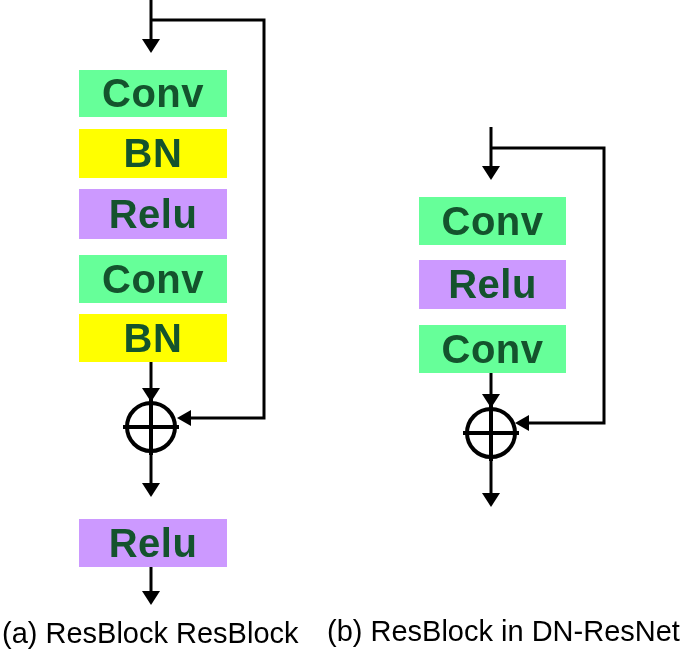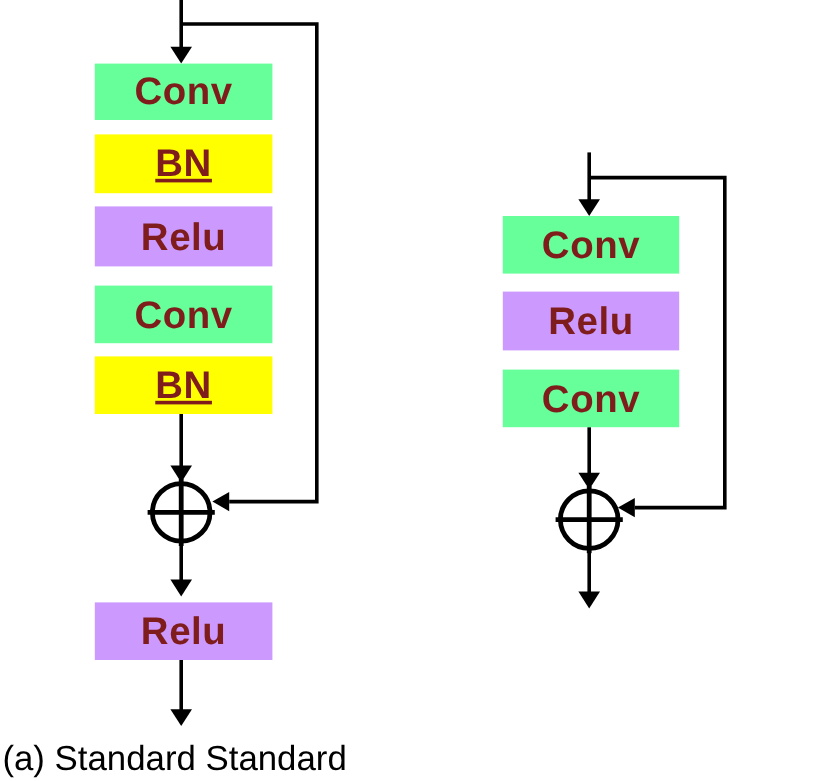--- a/index.html
+++ b/index.html
@@ -21,26 +21,27 @@
     top: 0;
     width: 692px;
     height: 651px;
   }
   .block {
     position: absolute;
     display: flex;
     align-items: center;
     justify-content: center;
     font-weight: bold;
-    font-size: 32px;
+    font-size: 40px;
     letter-spacing: 0.5px;
-    color: #7f1d1d;
+    color: #14532d;
+    margin-top: 17px;
   }
   .block.conv { background: #66FF99; }
-  .block.bn   { background: #FFFF00; text-decoration: underline; }
+  .block.bn   { background: #FFFF00; }
   .block.relu { background: #CC99FF; text-align: right; }
   .caption {
     position: absolute;
     font-size: 29px;
     font-weight: normal;
     color: #000000;
     white-space: nowrap;
   }
 </style>
 </head>
@@ -100,15 +101,16 @@
   <div class="block bn" style="left:79px; top:112px; width:148px; height:49px;">BN</div>
   <div class="block relu" style="left:79px; top:172px; width:148px; height:50px;">Relu</div>
   <div class="block conv" style="left:79px; top:238px; width:148px; height:48px;">Conv</div>
   <div class="block bn" style="left:79px; top:297px; width:148px; height:48px;">BN</div>
   <div class="block relu" style="left:79px; top:502px; width:148px; height:48px;">Relu</div>
 
   <div class="block conv" style="left:419px; top:180px; width:147px; height:48px;">Conv</div>
   <div class="block relu" style="left:419px; top:243px; width:147px; height:49px;">Relu</div>
   <div class="block conv" style="left:419px; top:308px; width:147px; height:48px;">Conv</div>
 
-  <div class="caption" style="left:2px; top:617px;">(a) Standard Standard</div>
+  <div class="caption" style="left:2px; top:617px;">(a) ResBlock ResBlock</div>
+  <div class="caption" style="left:327px; top:615px;">(b) ResBlock in DN-ResNet</div>
 
 </div>
 
 </body></html>

